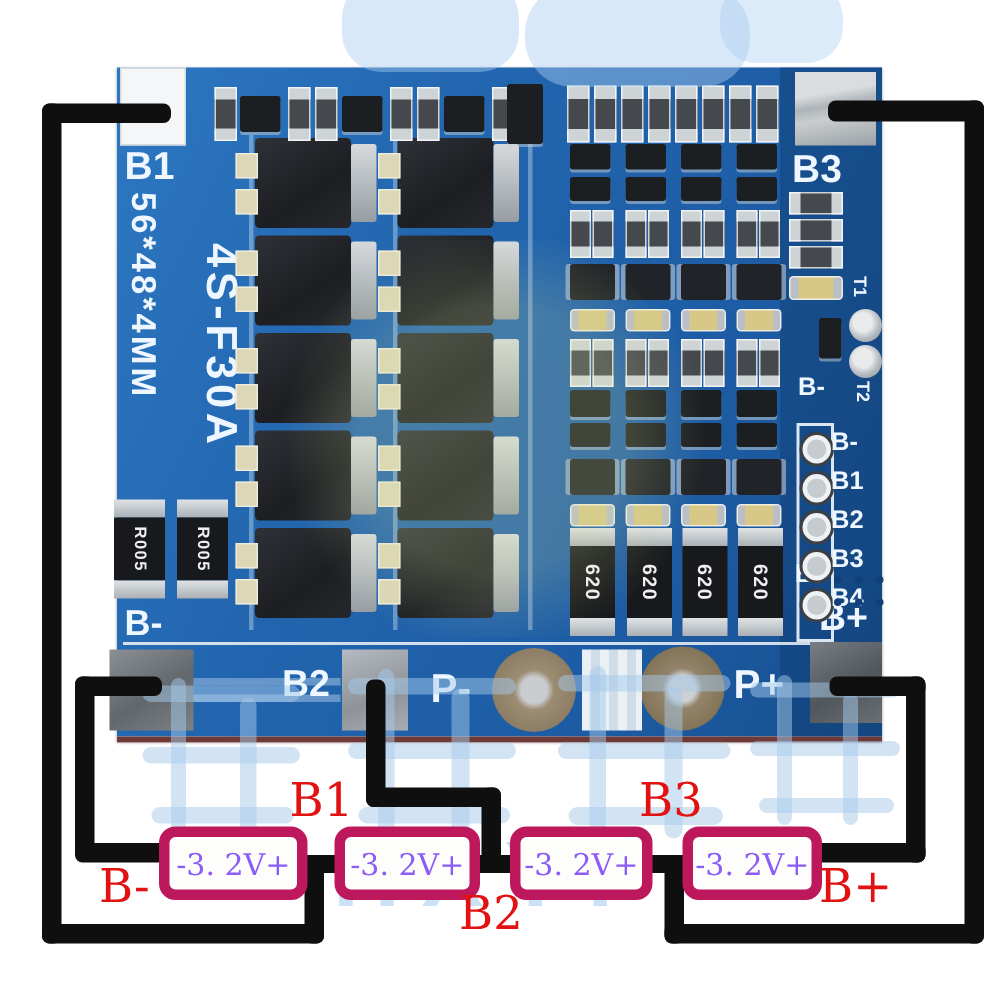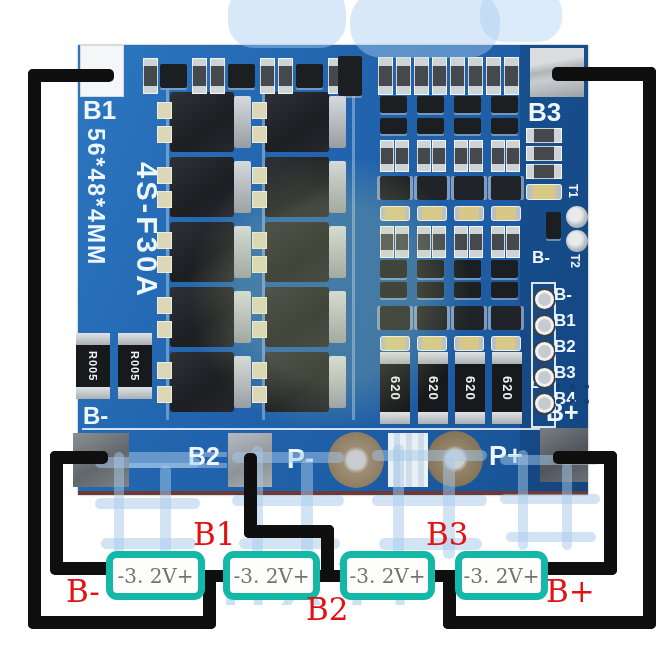--- a/index.html
+++ b/index.html
@@ -9,23 +9,23 @@
   
   #board{left:78px;top:45px;width:510px;height:446px;z-index:1;
          background:linear-gradient(115deg,#2d77c2 0%,#2266af 35%,#1d5ca4 70%,#174f8f 100%);
          border-bottom:4px solid #6e3a38;box-shadow:0 0 2px rgba(0,0,0,.4);}
   .strip{background:rgba(16,60,110,.45);}
   .rail{background:rgba(235,245,255,.35);}
   .silk{color:#eef6ff;font-weight:700;z-index:3;line-height:1;}
   .vtext{writing-mode:vertical-rl;}
   .pad{z-index:2;}
   .wire{background:#0f0f10;border-radius:5px;z-index:6;}
-  .cell{border:7px solid #14b8a6;border-radius:11px;background:#fdfdfc;z-index:6;
+  .cell{border:7px solid #be185d;border-radius:11px;background:#fdfdfc;z-index:6;
         display:flex;align-items:center;justify-content:center;
-        font-family:"DejaVu Serif",serif;font-size:20px;color:#737373;letter-spacing:0px;white-space:pre;}
+        font-family:"DejaVu Serif",serif;font-size:20px;color:#8b5cf6;letter-spacing:0px;white-space:pre;}
   .rlabel{font-family:"DejaVu Serif",serif;font-size:31px;color:#e21212;z-index:7;line-height:1;}
   .res{background:linear-gradient(180deg,#ced3d6 0 22%,#45494e 22% 78%,#ced3d6 78% 100%);
        border:1px solid rgba(255,255,255,.75);z-index:3;}
   .resh{background:linear-gradient(90deg,#ced3d6 0 20%,#45494e 20% 80%,#ced3d6 80% 100%);
        border:1px solid rgba(255,255,255,.75);z-index:3;}
   .sot{background:#1c1f22;border-radius:2px;z-index:3;box-shadow:0 2px 0 rgba(200,205,210,.5);}
   .ic{background:#202327;border-radius:2px;z-index:3;
       box-shadow:-3px 0 0 rgba(205,210,214,.55),3px 0 0 rgba(205,210,214,.55);}
   .cap{background:linear-gradient(90deg,#b9bfc4 0 16%,#d7c887 16% 84%,#b9bfc4 84% 100%);
        border:1px solid rgba(255,255,255,.7);border-radius:3px;z-index:3;}

